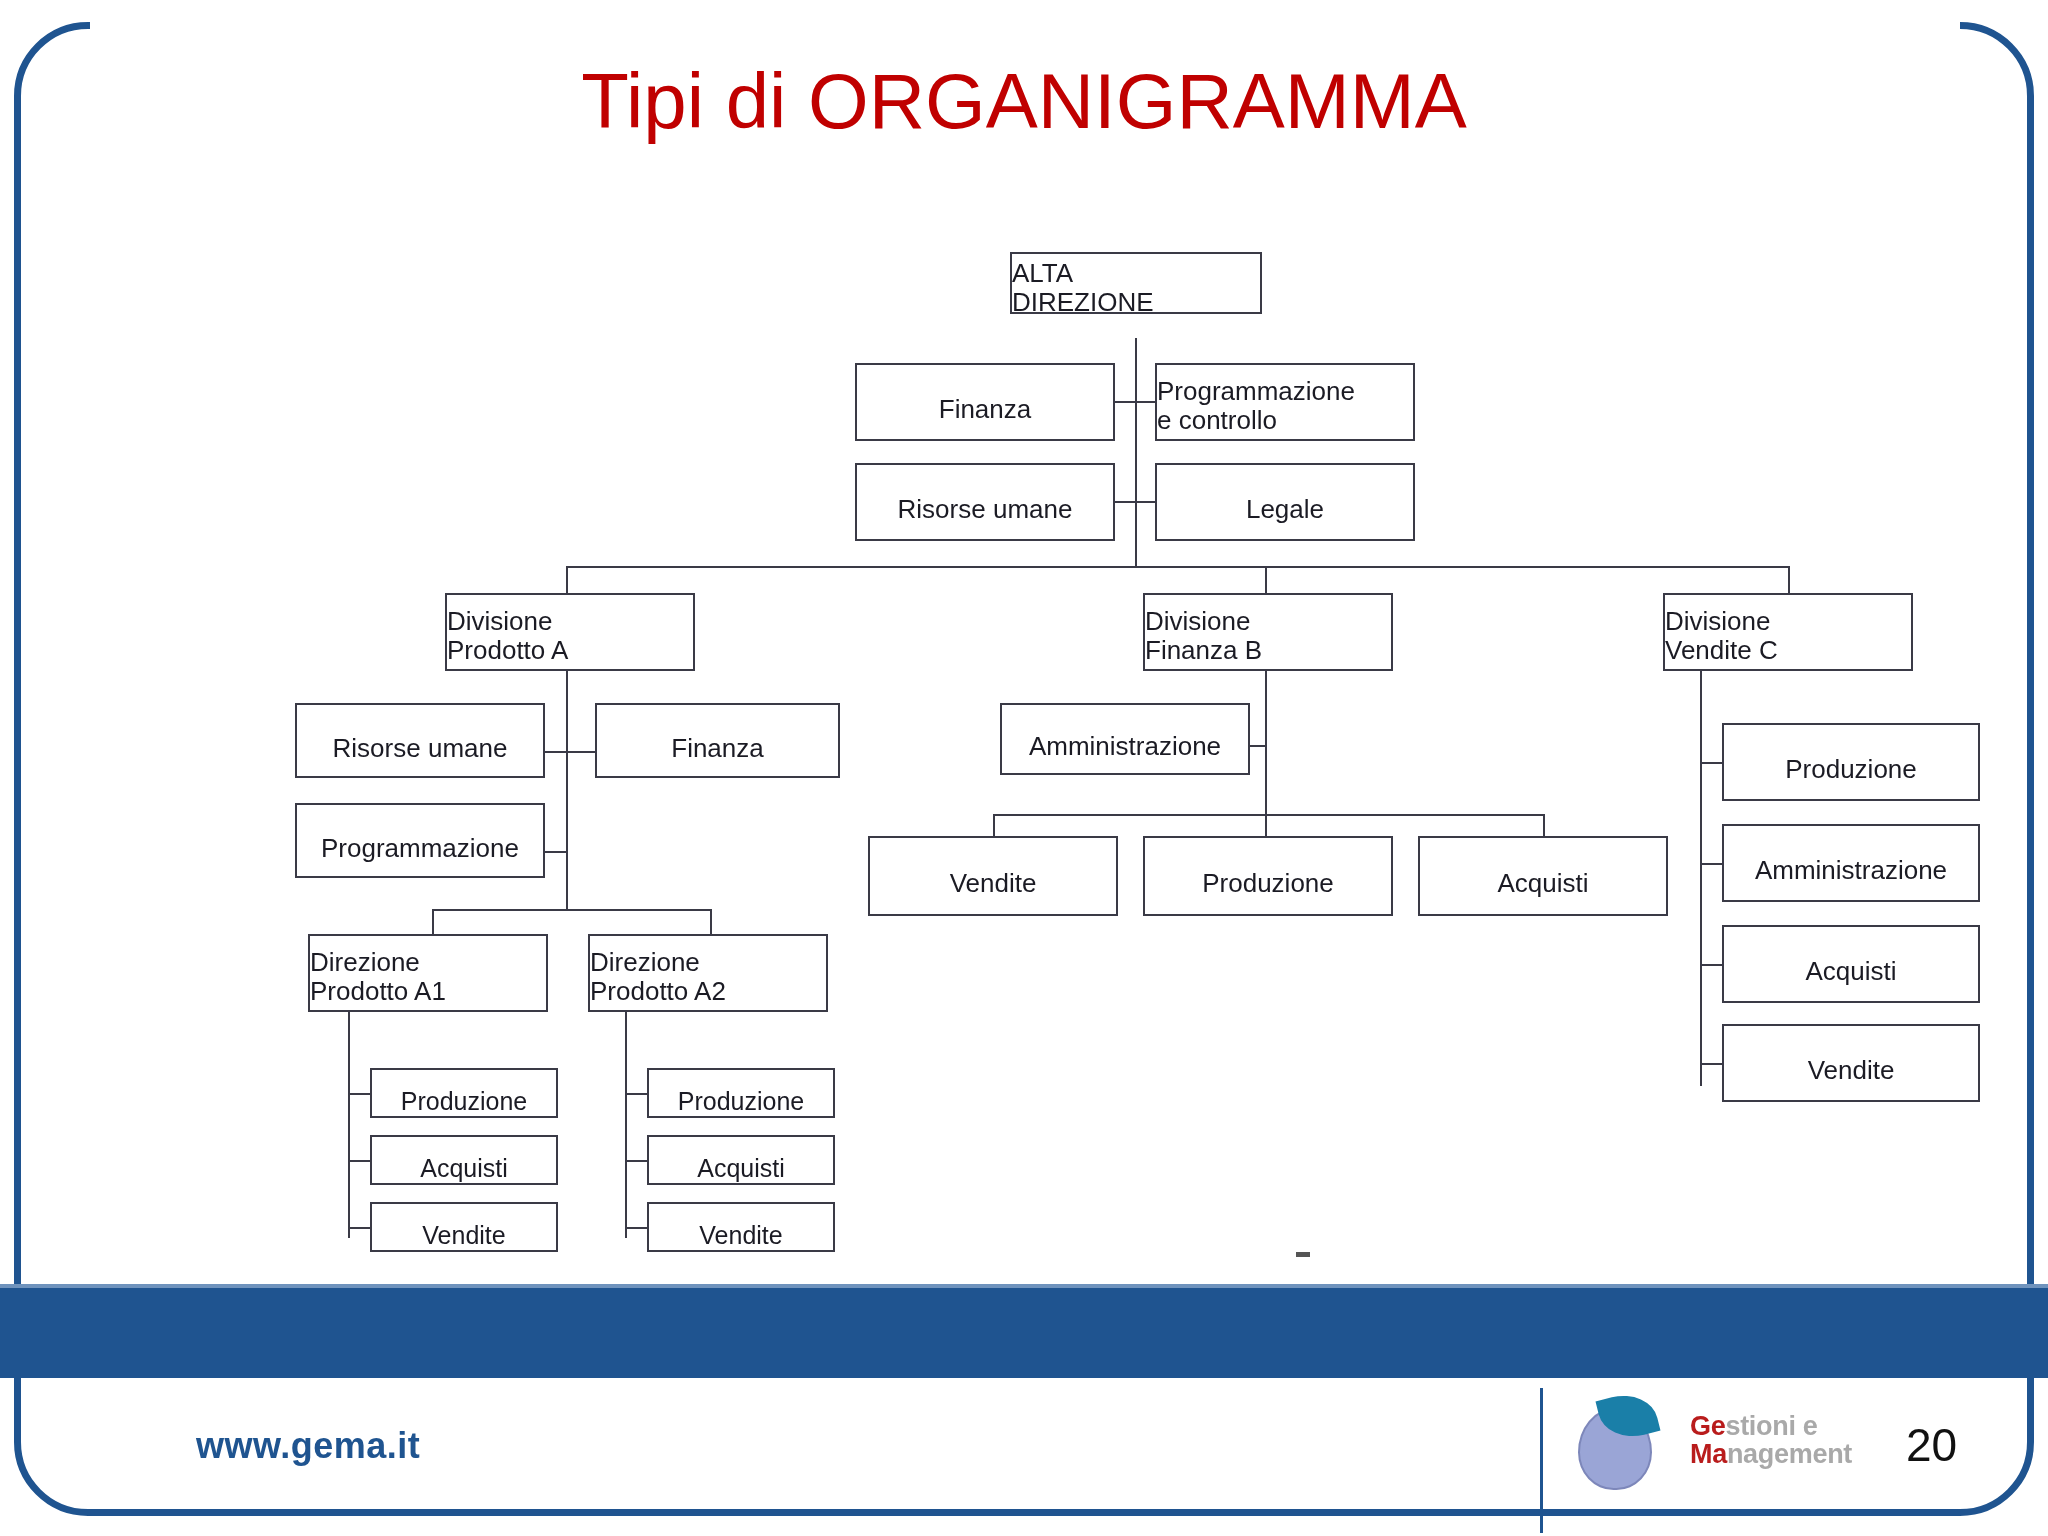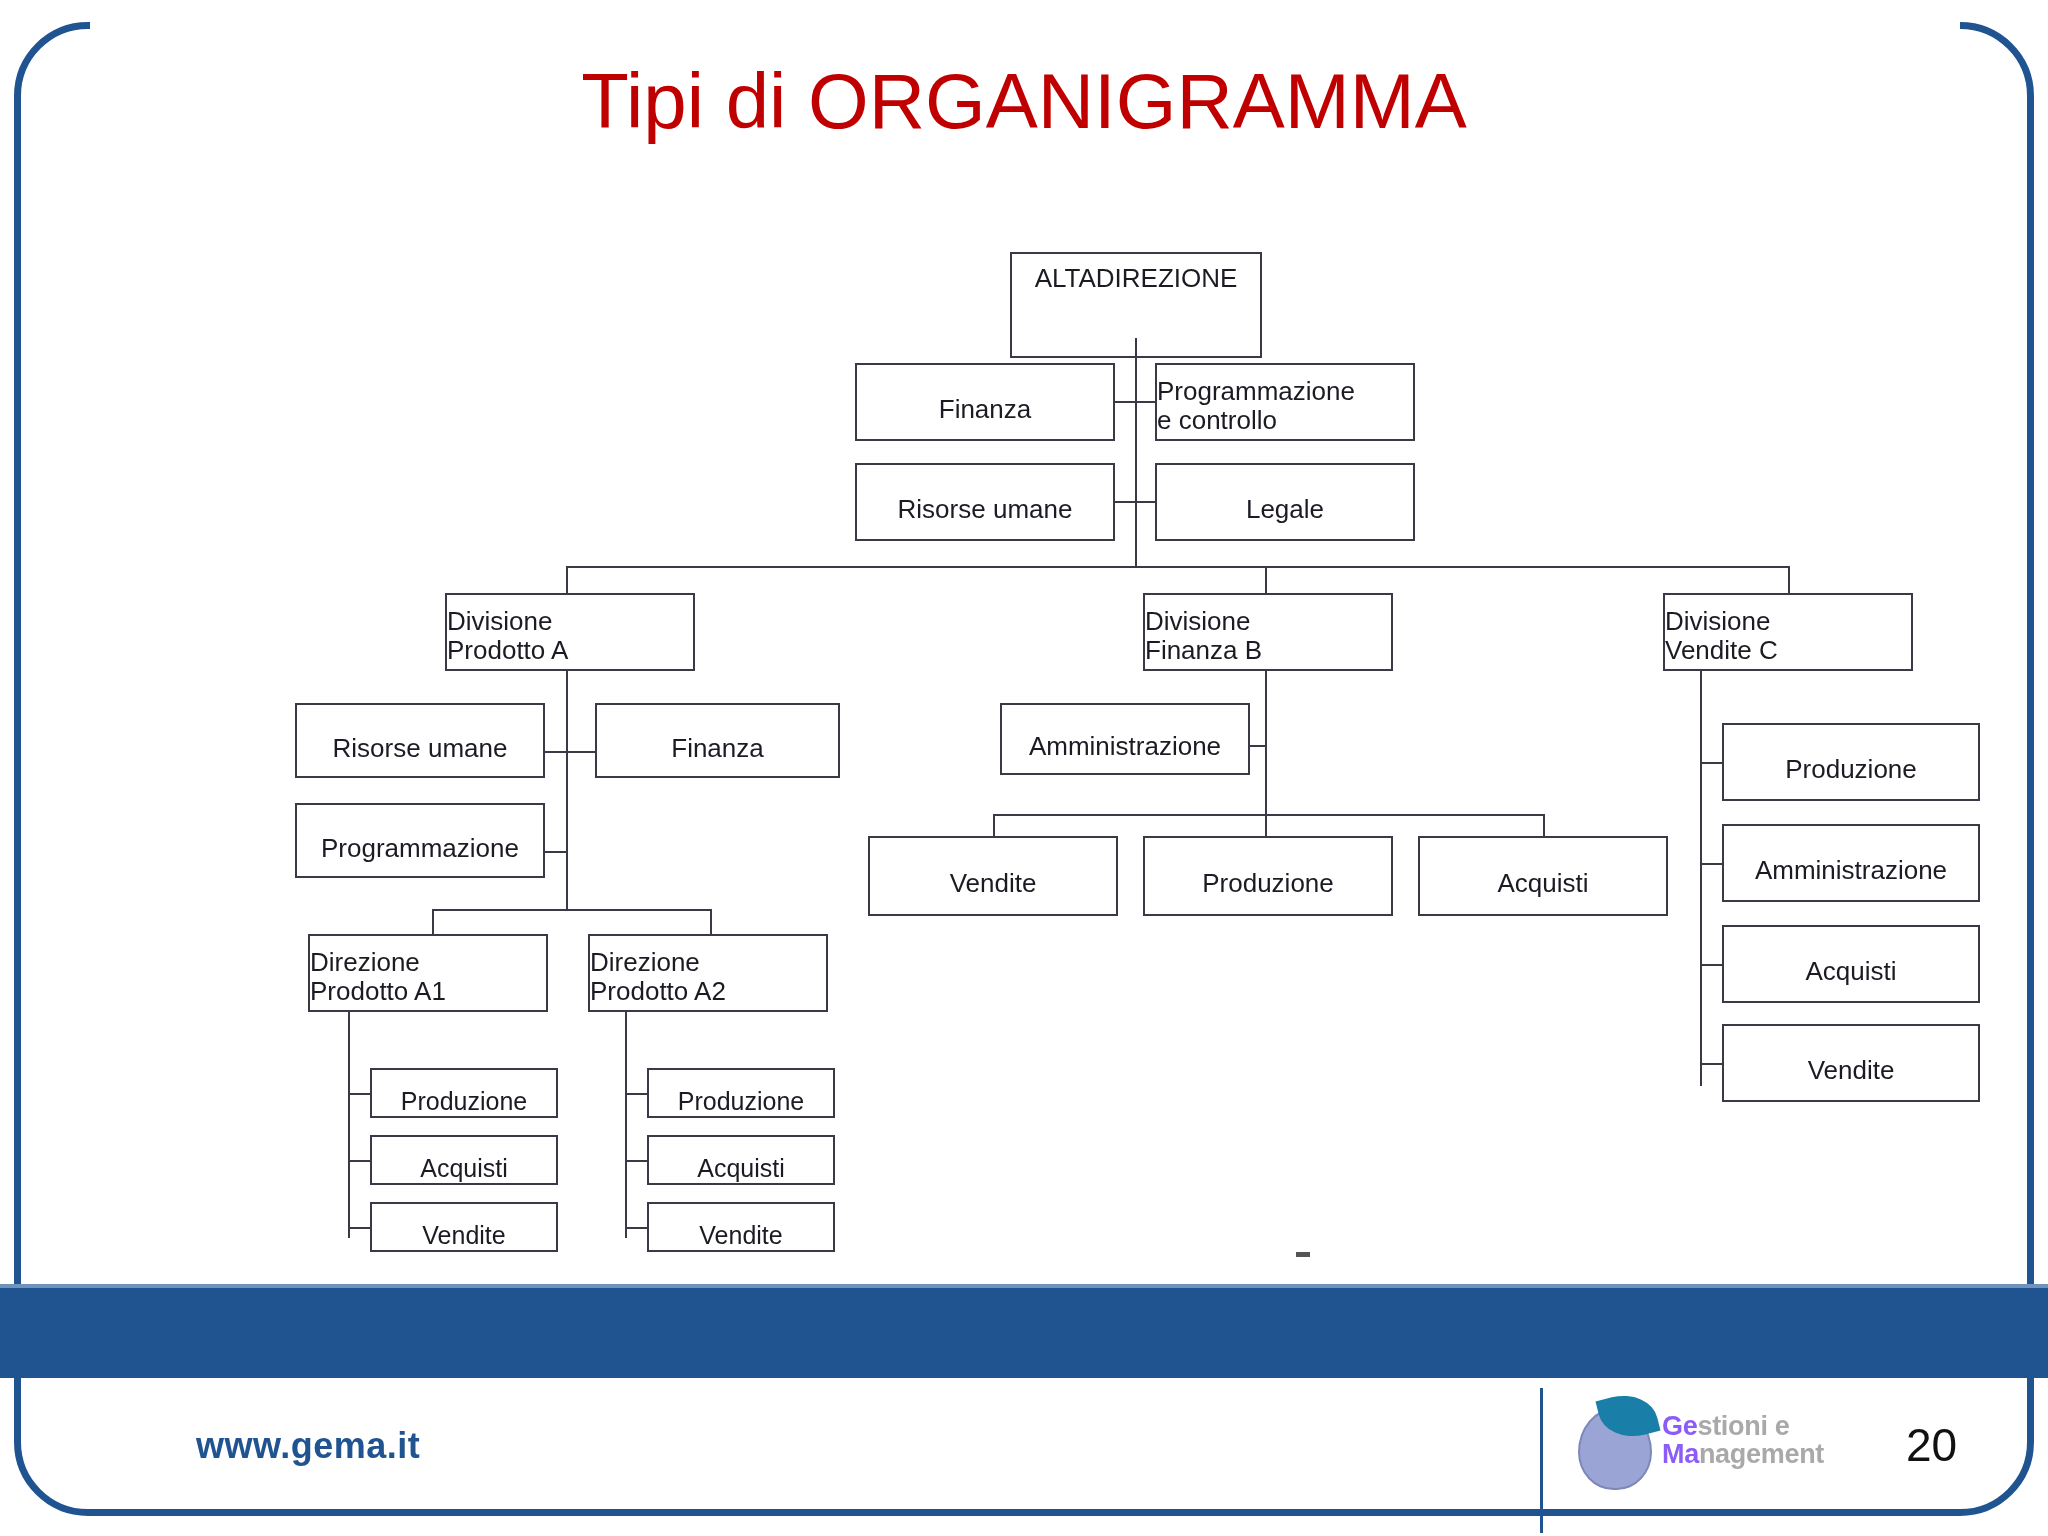--- a/index.html
+++ b/index.html
@@ -141,40 +141,40 @@
     transform: rotate(-14deg);
   }
   .logo-text {
     position: absolute;
     left: 84px; top: 14px;
     font-size: 27px;
     font-weight: bold;
     line-height: 1.04;
     letter-spacing: -0.3px;
   }
-  .logo-text .dark { color: #8b5cf6; }
+  .logo-text .dark { color: #b91c1c; margin-left: 28px; }
   .logo-text .grey { color: #a9a9a9; }
 
   .stray-dot {
     position: absolute;
     left: 1296px; top: 1252px;
     width: 14px; height: 5px;
     background: #555;
   }
 </style>
 </head>
 <body>
 
 <div id="slide">
 
   <div class="slide-title">Tipi di ORGANIGRAMMA</div>
 
   <div id="chart">
 
-    <div class="node" style="left:1010px; top:252px; width:252px; height:106px; padding-top:10px; flex-direction:row;">
+    <div class="node" style="left:1010px; top:252px; width:252px; height:62px; padding-top:10px; flex-direction:column;">
       <span>ALTA</span>
       <span>DIREZIONE</span>
     </div>
 
     <div class="line v" style="left:1135px; top:338px; width:2px; height:230px;"></div>
 
     <div class="node center" style="left:855px; top:363px; width:260px; height:78px;">
       <span>Finanza</span>
     </div>
     <div class="line h" style="left:1115px; top:401px; width:22px; height:2px;"></div>

